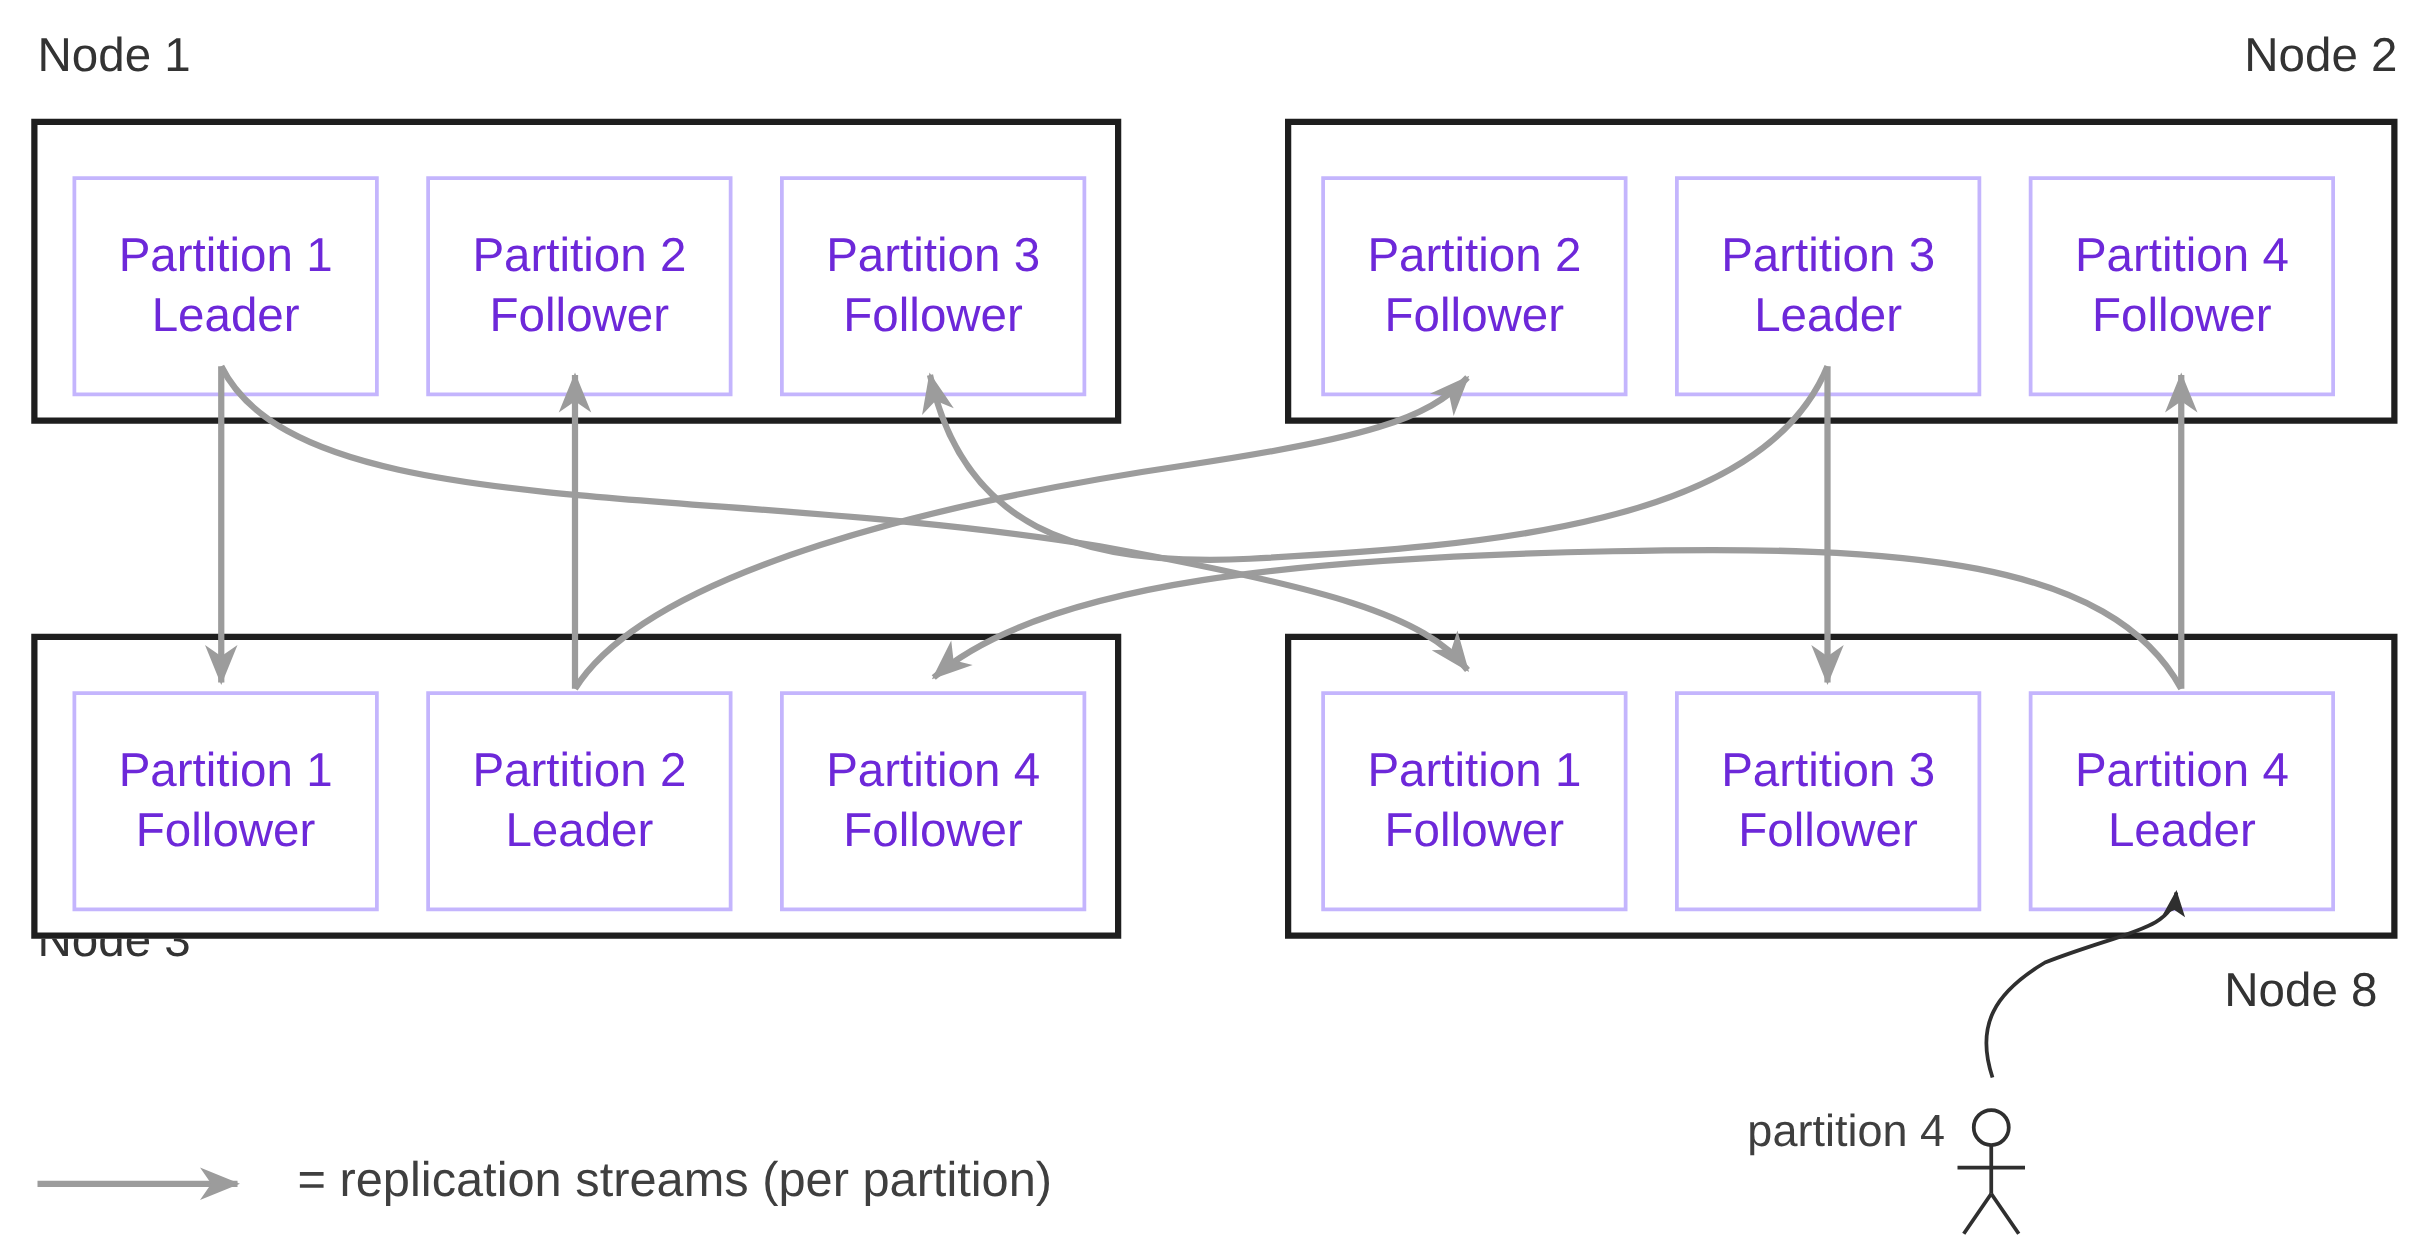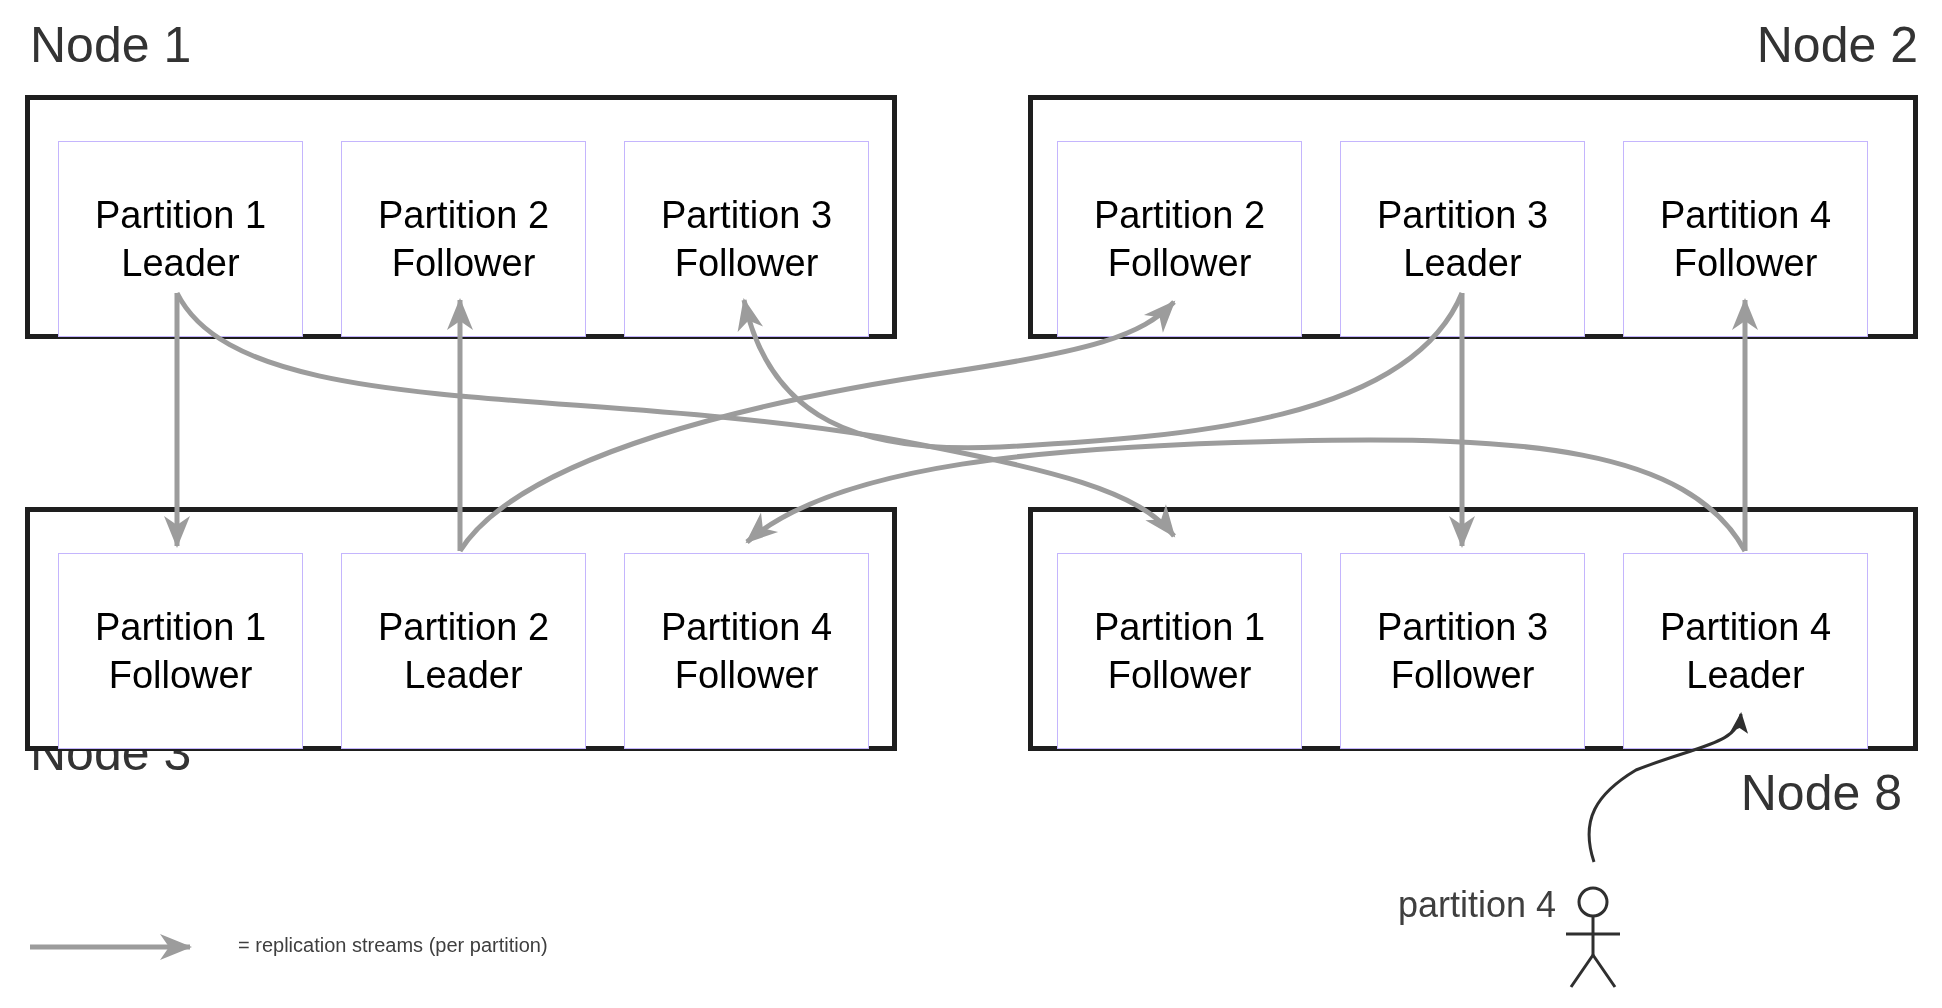--- a/index.html
+++ b/index.html
@@ -4,29 +4,29 @@
 <style>
   html,body{margin:0;padding:0;background:#ffffff;}
   .canvas{
     position:relative;width:1942px;height:1008px;background:#ffffff;
     font-family:"Liberation Sans", sans-serif;color:#3b3b3b;overflow:hidden;
   }
   .node{
     position:absolute;border:5px solid #1e1e1e;background:#ffffff;box-sizing:border-box;
   }
   .pbox{
-    position:absolute;width:245px;height:196px;border:1px solid #c4b5fd;box-sizing:border-box;
+    position:absolute;width:245px;height:176px;border:3px solid #c4b5fd;box-sizing:border-box;
     display:flex;flex-direction:column;align-items:center;justify-content:center;
-    text-align:center;font-size:38px;line-height:48px;color:#000000;background:#ffffff;
+    text-align:center;font-size:38px;line-height:48px;color:#6d28d9;background:#ffffff;
   }
   .node-label{
-    position:absolute;font-size:50px;line-height:54px;color:#333333;white-space:nowrap;
+    position:absolute;font-size:38px;line-height:54px;color:#333333;white-space:nowrap;
   }
   .legend-text{
-    position:absolute;left:238px;top:925px;font-size:20px;line-height:40px;color:#3f3f3f;white-space:nowrap;
+    position:absolute;left:238px;top:925px;font-size:39px;line-height:40px;color:#3f3f3f;white-space:nowrap;
   }
   .annotation{
     position:absolute;right:386px;top:878px;text-align:right;
     font-size:36px;line-height:54px;color:#3f3f3f;white-space:nowrap;
   }
   svg.overlay{position:absolute;left:0;top:0;pointer-events:none;}
   .ta-right{}
 </style>
 </head>
 <body>

